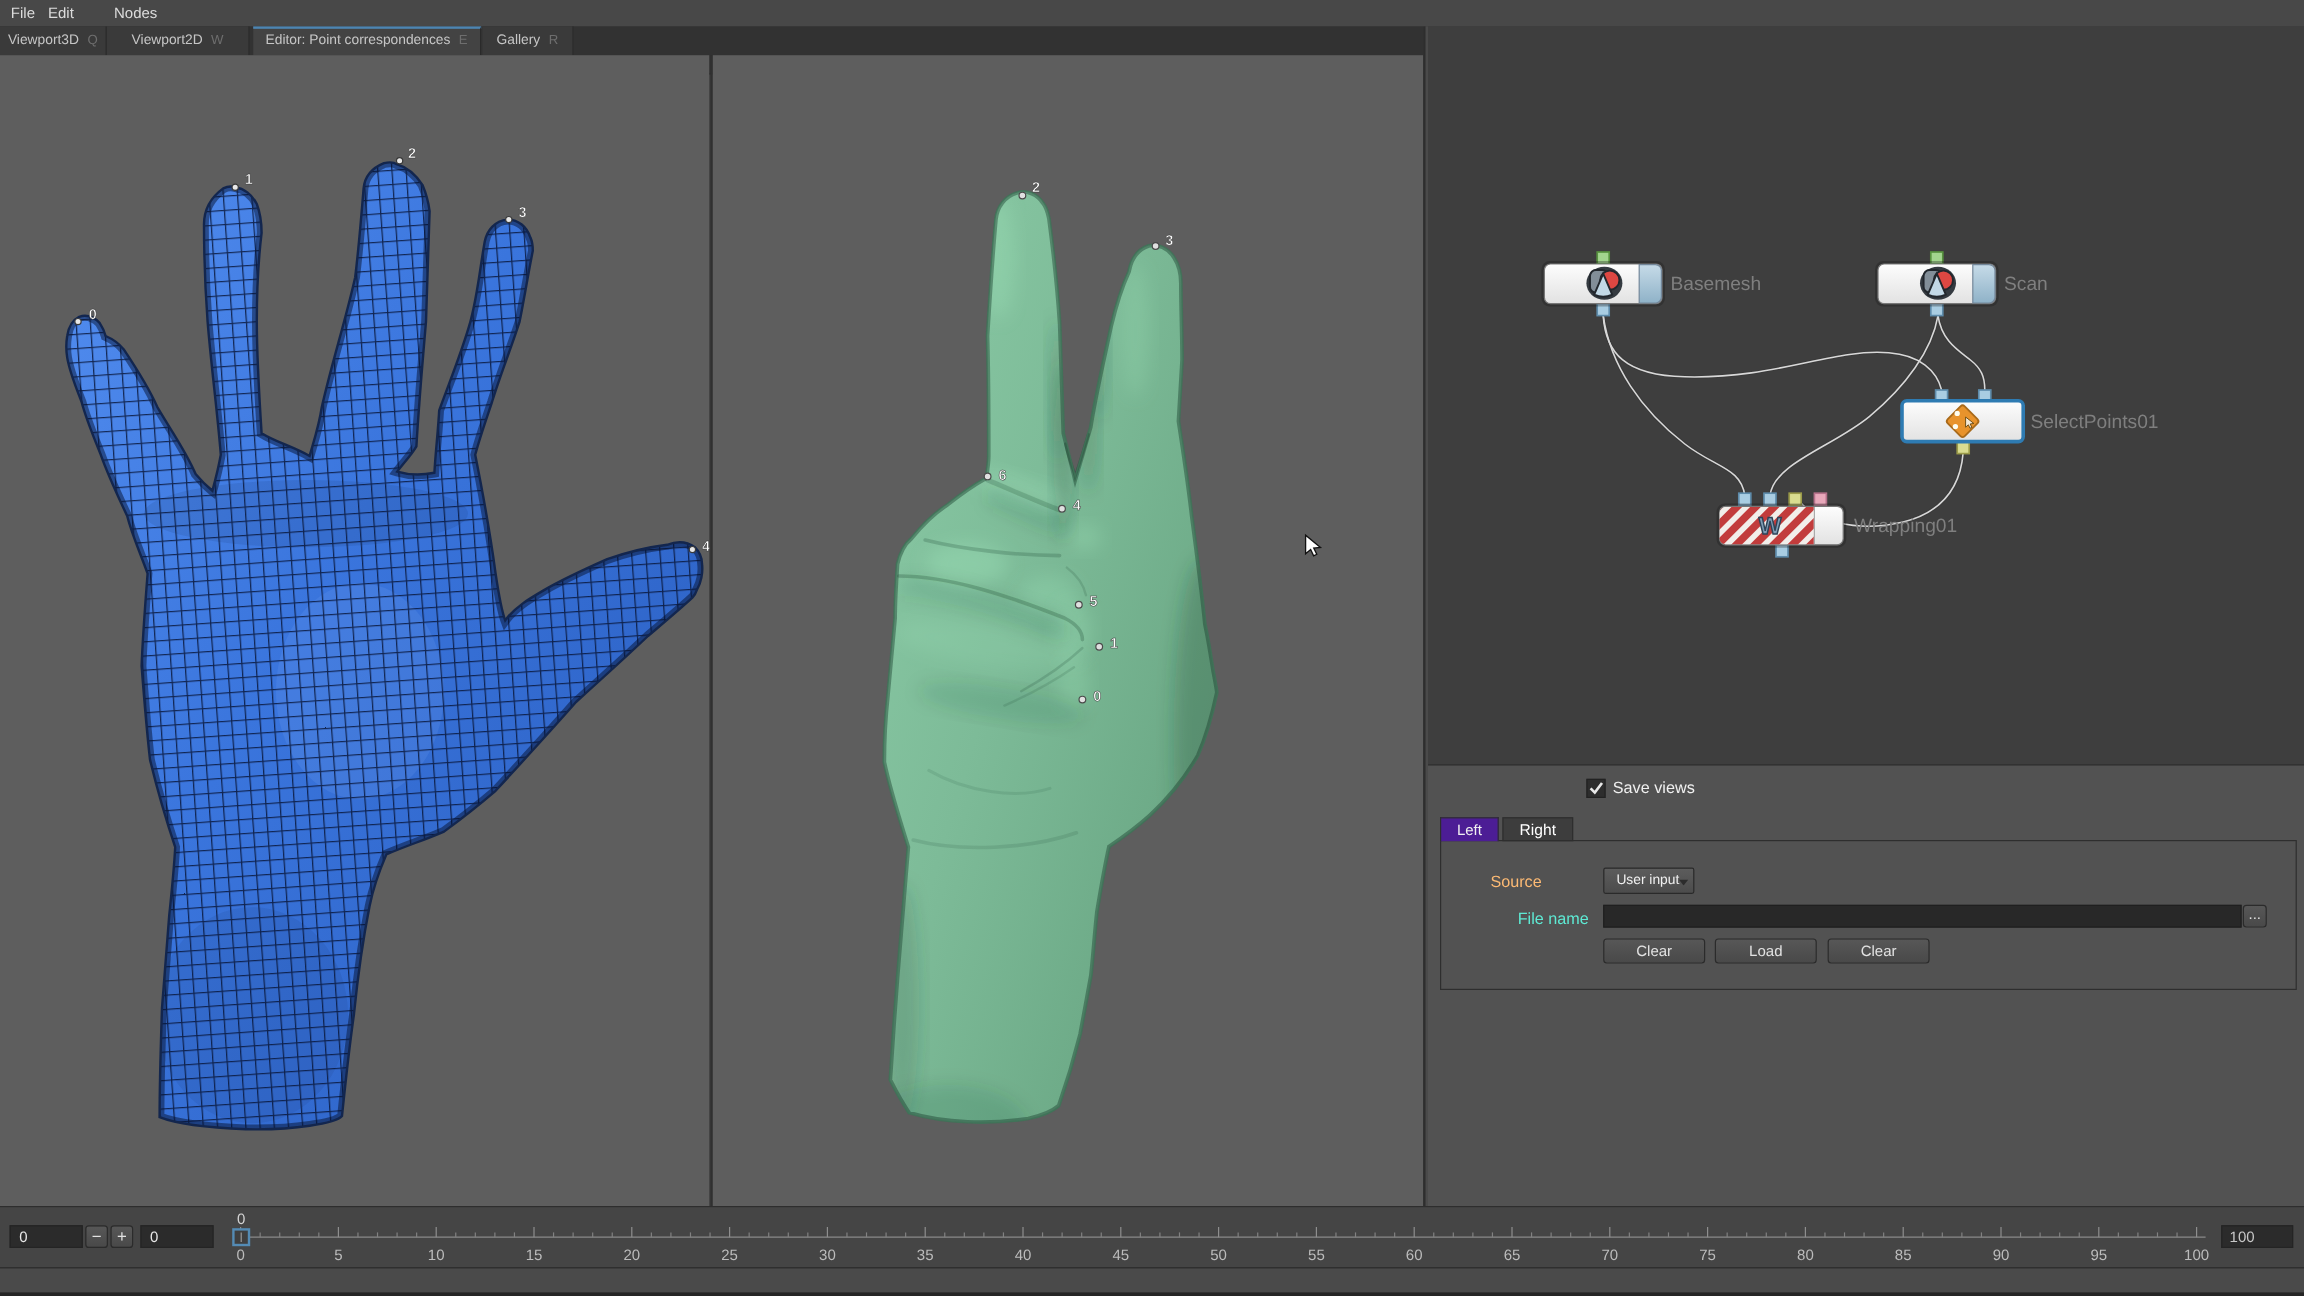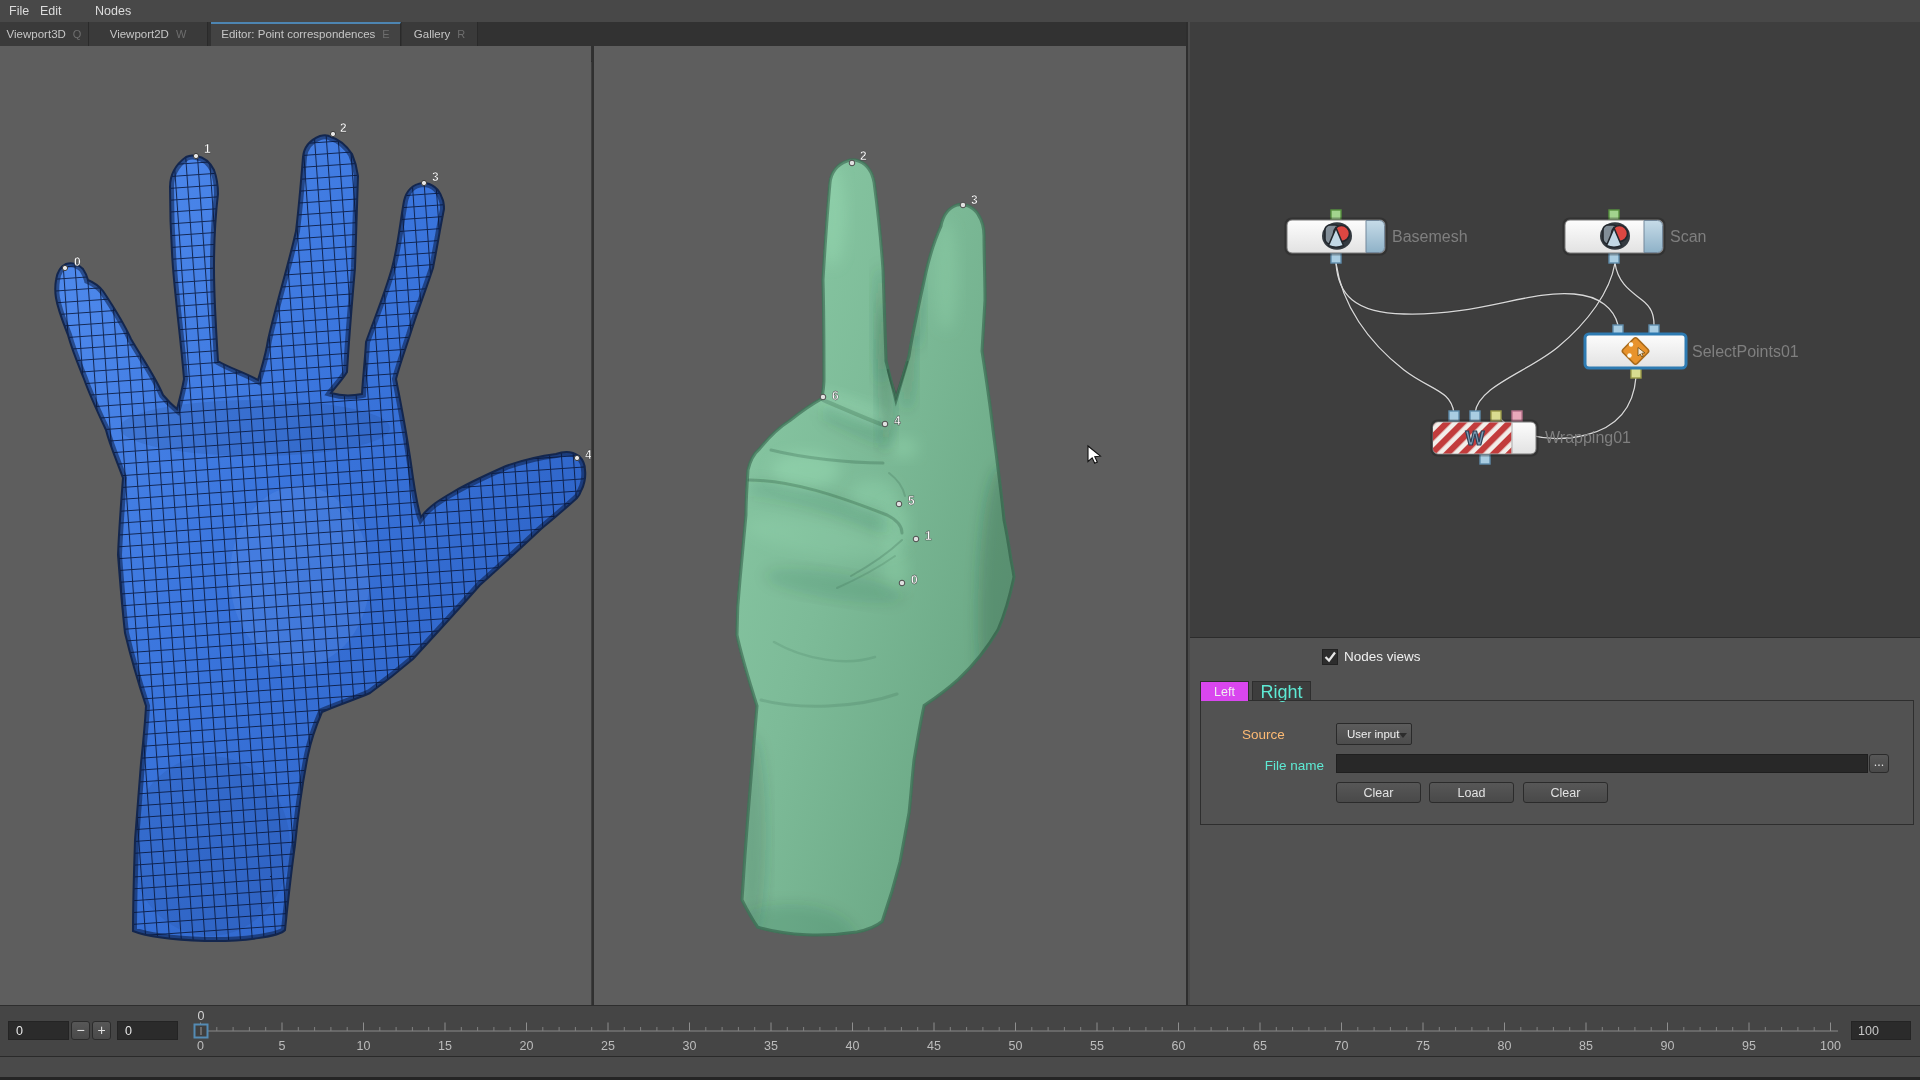--- a/index.html
+++ b/index.html
@@ -211,23 +211,23 @@
  <line x1="322" y1="400.5" x2="322" y2="431.5" stroke="#aaa" stroke-width="1"></line>
  <text x="285" y="423" font-size="20" font-weight="bold" font-family="Liberation Sans" fill="#7d9cb5" stroke="#2e4358" stroke-width="1.2" text-anchor="middle">W</text>
  <text x="355" y="421" font-size="16" fill="#7f7f7f">Wrapping01</text>
 </g>
 </svg>
 </div>
 <div class="abs" style="left:1190px;top:638px;width:730px;height:367px;background:#525252">
 <div class="abs" style="left:132px;top:11px;width:14px;height:14px;background:#2d2d2d;border:1px solid #222"><svg width="14" height="14">
         <path d="M2.5,7 L6,10.5 L12,2.5" fill="none" stroke="#e8e8e8" stroke-width="2.2"></path>
       </svg></div>
-<div class="abs" style="left:154px;top:11px;color:#f0f0f0;font-size:13.5px">Nodes views</div>
-<div class="abs" style="left:10px;top:43px;width:49px;height:20px;background:#d946ef;border:1px solid #2e2e2e;border-bottom:none;color:#f0f0f0;font-size:12.5px;text-align:center;line-height:20px;box-sizing:border-box;z-index:2">Left</div>
-<div class="abs" style="left:62px;top:43px;width:59px;height:20px;background:#3d3d3d;border:1px solid #2e2e2e;color:#5eead4;font-size:18px;text-align:center;line-height:20px;box-sizing:border-box">Right</div>
+<div class="abs" style="left:154px;top:11px;color:#f0f0f0;font-size:13.5px">Save views</div>
+<div class="abs" style="left:10px;top:43px;width:49px;height:20px;background:#4c1d95;border:1px solid #2e2e2e;border-bottom:none;color:#f0f0f0;font-size:12.5px;text-align:center;line-height:20px;box-sizing:border-box;z-index:2">Left</div>
+<div class="abs" style="left:62px;top:43px;width:59px;height:20px;background:#3d3d3d;border:1px solid #2e2e2e;color:#ffffff;font-size:13px;text-align:center;line-height:20px;box-sizing:border-box">Right</div>
 <div class="abs" style="left:10px;top:62px;width:714px;height:125px;border:1px solid #2e2e2e;box-sizing:border-box"></div>
 <div class="abs" style="left:52px;top:89px;width:80px;text-align:left;color:#fdba74;font-size:13.5px">Source</div>
 <div class="abs" style="left:146px;top:85px;width:76px;height:22px;background:linear-gradient(#5c5c5c,#4c4c4c);border:1px solid #2a2a2a;border-radius:2px;color:#f0f0f0;font-size:11.5px;line-height:20px;padding-left:10px;box-sizing:border-box">User input<svg width="8" height="5" style="position:absolute;right:4px;top:9px">
         <path d="M0,0 h8 l-4,5 z" fill="#2c2c2c"></path>
       </svg></div>
 <div class="abs" style="left:60px;top:120px;width:74px;text-align:right;color:#5eead4;font-size:13.5px">File name</div>
 <div class="abs" style="left:146px;top:116px;width:530px;height:17px;background:#282828;border:1px solid #1f1f1f"></div>
 <div class="btn" style="left:679px;top:116px;width:20px;height:19px;line-height:15px">...</div>
 <div class="btn" style="left:146px;top:144px;width:85px;height:21px;line-height:20px">Clear</div>
 <div class="btn" style="left:239px;top:144px;width:85px;height:21px;line-height:20px">Load</div>

